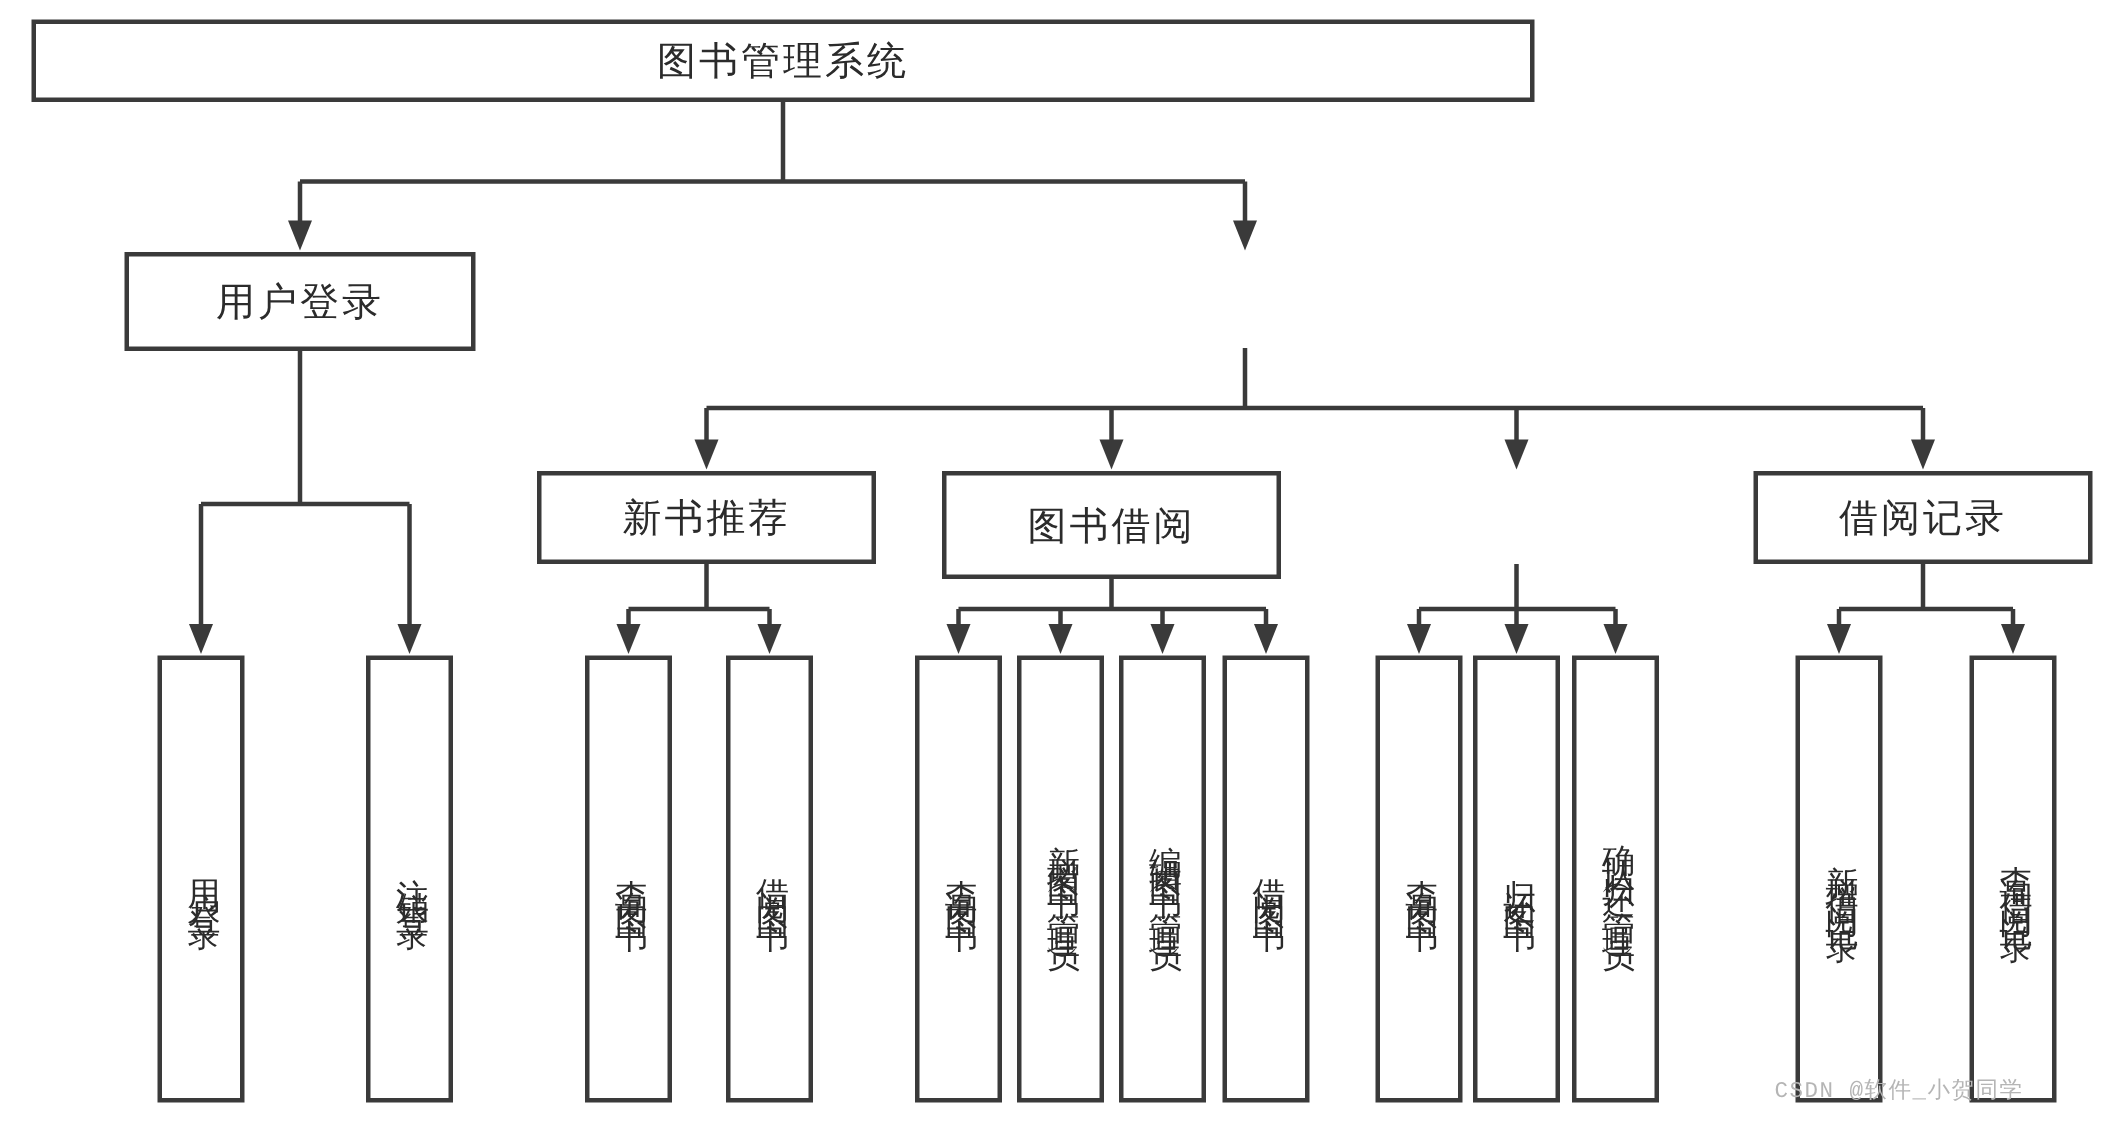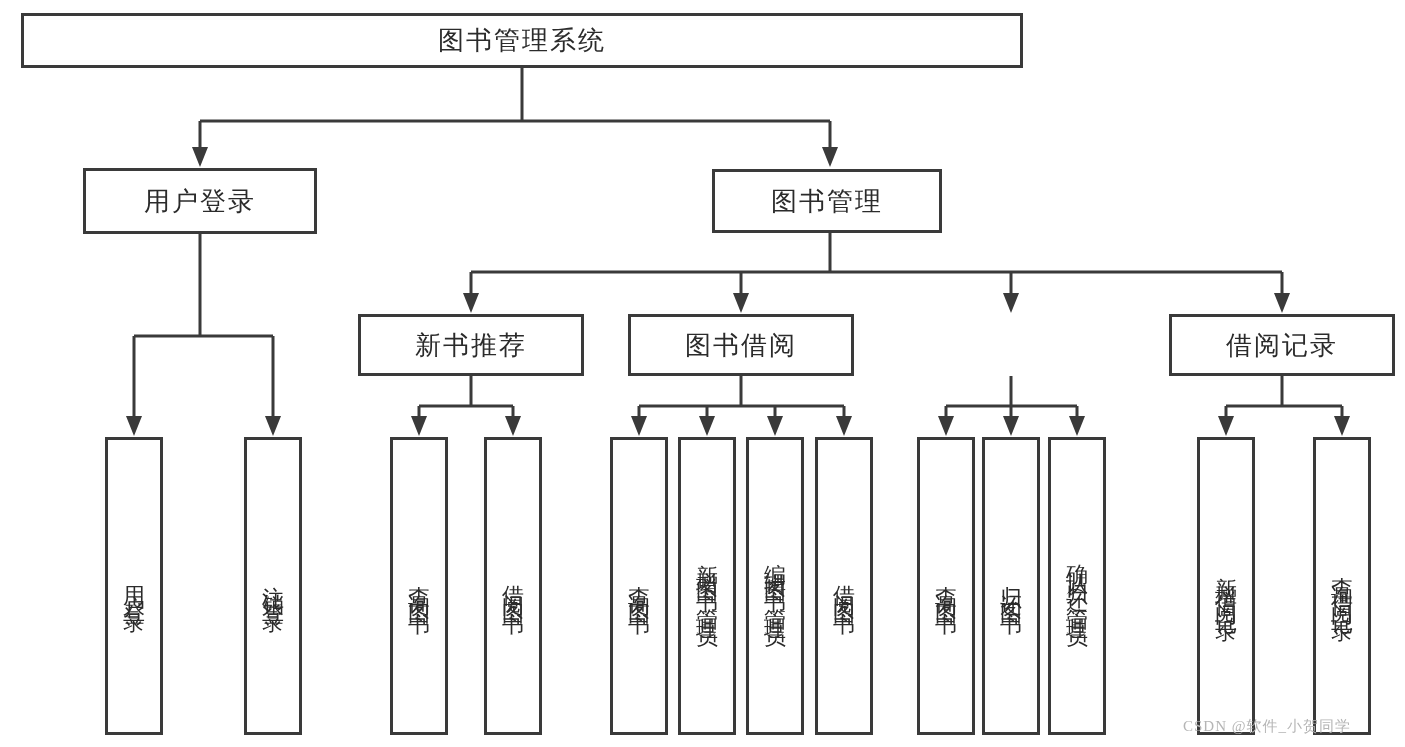--- a/index.html
+++ b/index.html
@@ -6,21 +6,21 @@
     --line:#3a3a3a;
     --text:#2b2b2b;
     --wm:#b5b5b5;
     --fill:#ffffff;
   }
   html,body{margin:0;padding:0;background:#fff;}
   .canvas{
     position:relative;
     width:1405px;height:747px;
     background:var(--fill);
-    font-family:Liberation Serif, serif;
+    font-family:Liberation Mono, monospace;
     overflow:hidden;
   }
   svg.wires{position:absolute;left:0;top:0;width:1405px;height:747px;}
   svg.wires path{stroke:var(--line);stroke-width:3;fill:none;}
   svg.wires polygon{fill:var(--line);stroke:none;}
   .box{
     position:absolute;
     box-sizing:border-box;
     border:3px solid var(--line);
     background:var(--fill);
@@ -95,28 +95,25 @@
     </g>
   </svg>
 
   <div class="box hbox" style="left:21px;top:13px;width:1002px;height:55px;">
     <span>图书管理系统</span>
   </div>
 
   <div class="box hbox" style="left:83px;top:168px;width:234px;height:66px;">
     <span>用户登录</span>
   </div>
-  <div class="box hbox" style="left:712px;top:169px;width:230px;height:64px;">
-    <span>图书管理</span>
-  </div>
 
   <div class="box hbox" style="left:358px;top:314px;width:226px;height:62px;justify-content:center;">
     <span>新书推荐</span>
   </div>
-  <div class="box hbox" style="left:628px;top:314px;width:226px;height:62px;">
+  <div class="box hbox" style="left:628px;top:314px;width:226px;height:72px;">
     <span>图书借阅</span>
   </div>
   <div class="box hbox" style="left:1169px;top:314px;width:226px;height:62px;">
     <span>借阅记录</span>
   </div>
 
   <div class="box leaf" style="left:105px;">
     <span class="vtext">用户登录</span>
   </div>
   <div class="box leaf" style="left:244px;">

